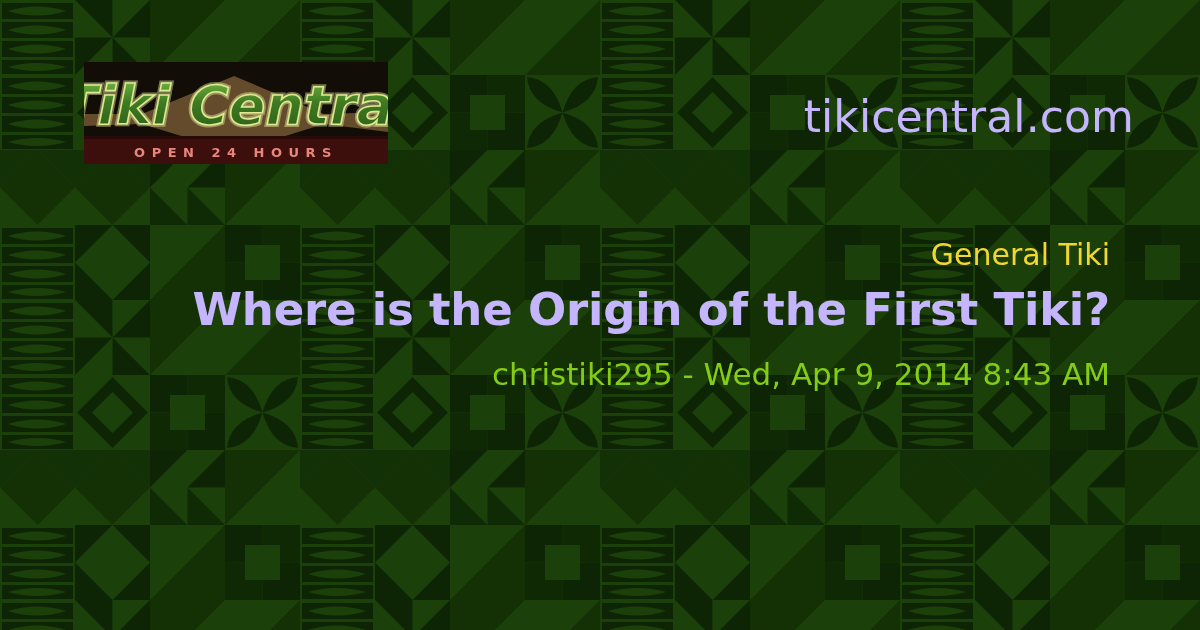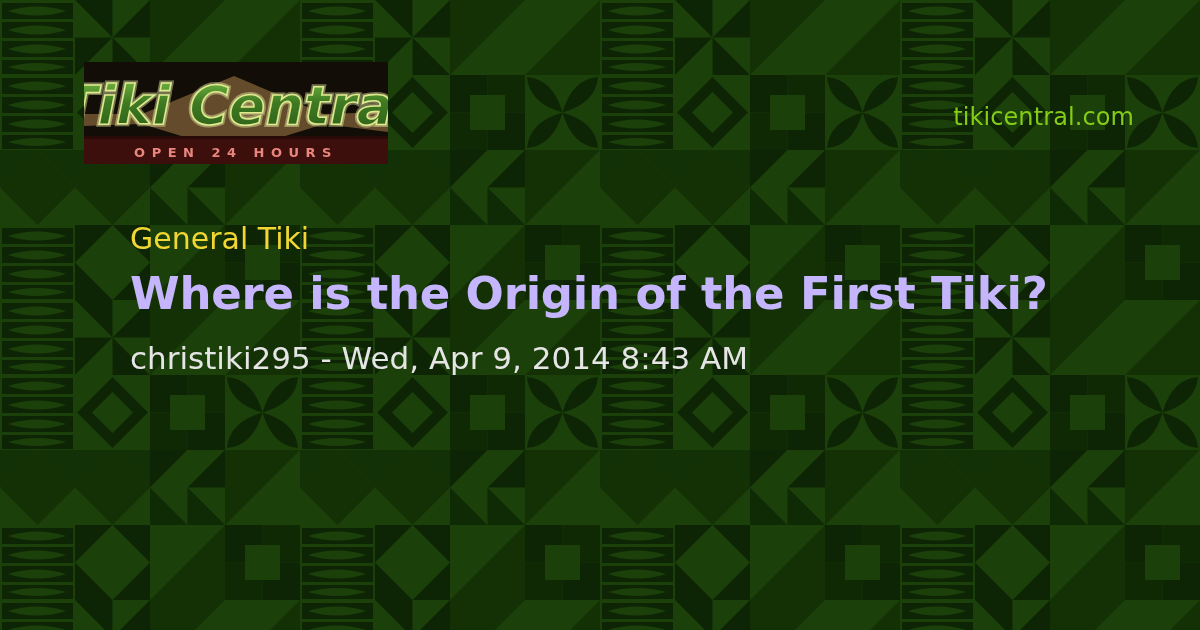--- a/index.html
+++ b/index.html
@@ -43,35 +43,35 @@
     z-index: 3;
   }
   #logo svg { display: block; width: 100%; height: 100%; }
 
   
   #site-url {
     position: absolute;
     right: 66px;
     top: 96px;
     z-index: 3;
-    font-size: 24px;
+    font-size: 44px;
     line-height: 42px;
-    color: #84cc16;
+    color: #c4b5fd;
     letter-spacing: 0.1px;
     white-space: nowrap;
   }
 
   
   #content {
     position: absolute;
     left: 0;
     right: 0;
-    top: 220px;
+    top: 236px;
     z-index: 3;
-    text-align: left;
+    text-align: right;
     padding: 0 90px;
     box-sizing: border-box;
     margin-left: 40px;
   }
 
   #category {
     font-size: 30px;
     line-height: 38px;
     color: #f2d733;
     margin: 0 0 8px 0;
@@ -84,21 +84,21 @@
     font-weight: bold;
     color: #c4b5fd;
     margin: 0;
     letter-spacing: -0.2px;
   }
 
   #byline {
     margin: 16px 0 0 0;
     font-size: 31px;
     line-height: 40px;
-    color: #e5e5e5;
+    color: #84cc16;
     font-weight: normal;
   }
 </style>
 </head>
 <body>
 
 <div id="card">
 
   <div id="tapa-bg">
     <svg viewBox="0 0 1200 630" preserveAspectRatio="none" xmlns="http://www.w3.org/2000/svg">

